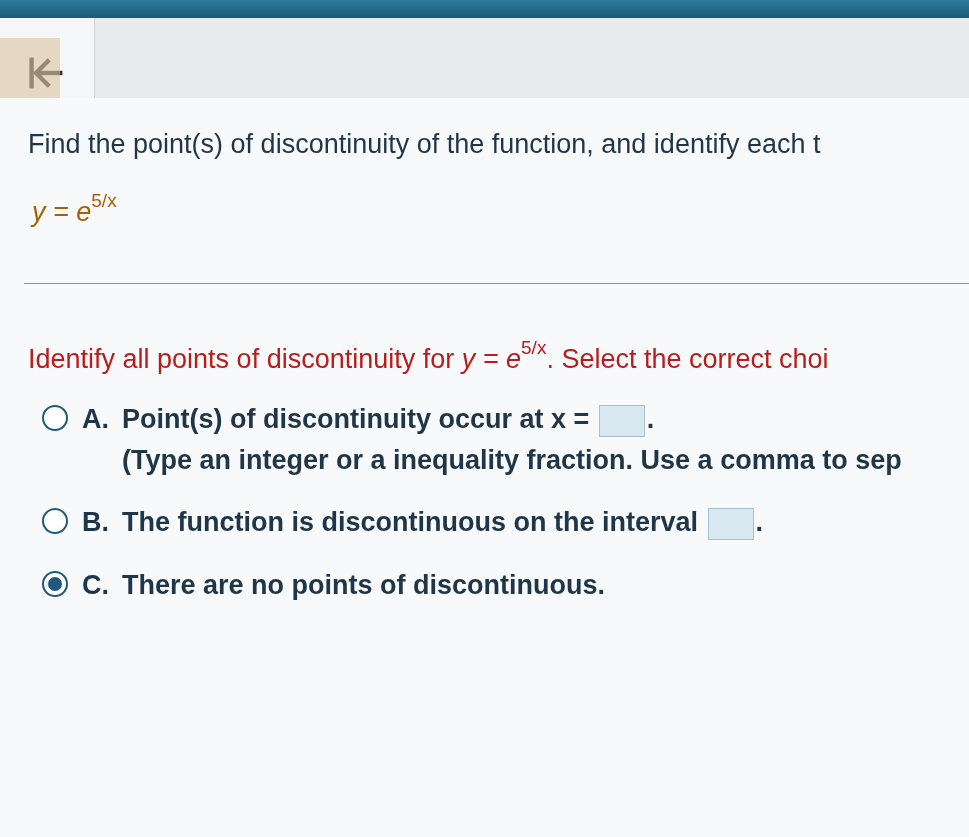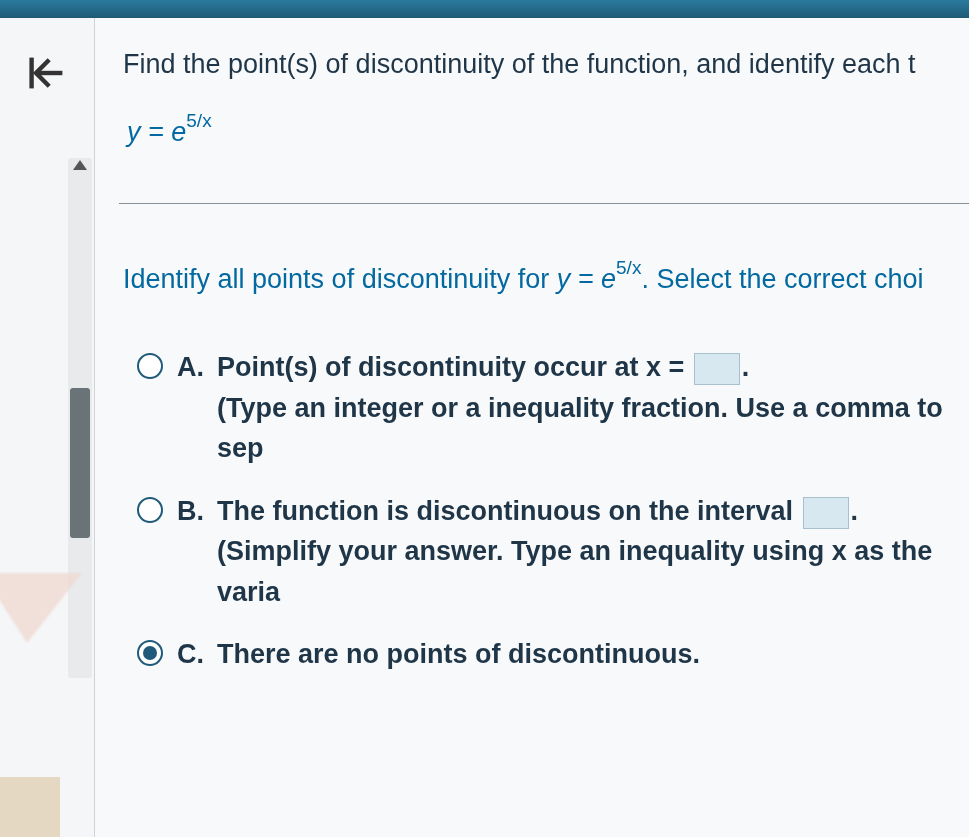--- a/index.html
+++ b/index.html
@@ -16,20 +16,21 @@
       position: relative;
     }
     .topbar {
       height: 18px;
       background: linear-gradient(to bottom, #2a7a9e, #1f5a75);
       width: 100%;
     }
     .container {
       display: flex;
       height: calc(100% - 18px);
+      flex-direction: column;
     }
     .sidebar {
       width: 95px;
       background: #f5f6f7;
       border-right: 1px solid #d0d3d6;
       position: relative;
       display: flex;
       flex-direction: column;
       align-items: center;
       padding-top: 30px;
@@ -107,21 +108,21 @@
     }
     .question-text {
       font-size: 27px;
       color: #1f3548;
       margin-bottom: 32px;
       line-height: 1.35;
     }
     .formula {
       font-size: 27px;
       font-style: italic;
-      color: #0369a1;
+      color: #a16207;
       margin-bottom: 55px;
       margin-left: 4px;
     }
     .formula .base {
       font-style: italic;
     }
     .formula sup {
       font-size: 19px;
       font-style: normal;
       vertical-align: super;
@@ -129,22 +130,22 @@
       top: -4px;
     }
     .divider {
       border: none;
       border-top: 1.5px solid #8a9399;
       margin-left: -4px;
       margin-bottom: 55px;
     }
     .instruction {
       font-size: 27px;
-      color: #0369a1;
-      margin-bottom: 48px;
+      color: #b91c1c;
+      margin-bottom: 20px;
       line-height: 1.4;
     }
     .instruction .math {
       font-style: italic;
     }
     .instruction sup {
       font-size: 19px;
       font-style: normal;
       vertical-align: super;
       position: relative;
@@ -251,21 +252,20 @@
           <span>Point(s) of discontinuity occur at x = </span><span class="input-box"></span><span>.</span>
           <span class="hint">(Type an integer or a inequality fraction. Use a comma to sep</span>
         </div>
       </div>
 
       <div class="option">
         <div class="radio"></div>
         <div class="opt-label">B.</div>
         <div class="opt-body">
           <span>The function is discontinuous on the interval </span><span class="input-box"></span><span>.</span>
-          <span class="hint">(Simplify your answer. Type an inequality using x as the varia</span>
         </div>
       </div>
 
       <div class="option">
         <div class="radio selected"></div>
         <div class="opt-label">C.</div>
         <div class="opt-body">
           <span>There are no points of discontinuous.</span>
         </div>
       </div>

